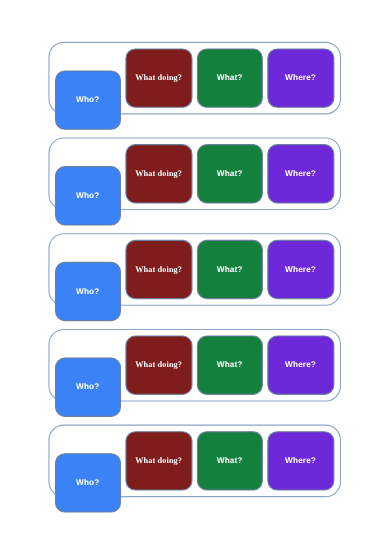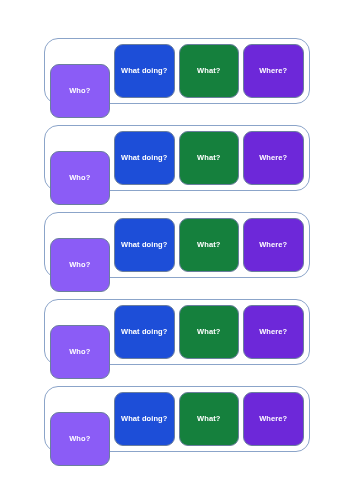--- a/index.html
+++ b/index.html
@@ -58,22 +58,22 @@
     justify-content: center;
     text-align: center;
     color: #ffffff;
     font-size: 7.5px;
     font-weight: bold;
     letter-spacing: 0.1px;
     line-height: 1.1;
     user-select: none;
   }
 
-  .card.who      { background: #8b5cf6; margin-top: 40px; }
-  .card.whatdoing{ background: #1d4ed8; }
+  .card.who      { background: #3b82f6; margin-top: 40px; }
+  .card.whatdoing{ background: #7f1d1d; font-family: Liberation Serif, serif; }
   .card.what     { background: #15803d; }
   .card.where    { background: #6d28d9; }
 
   .card-label {
     display: block;
     pointer-events: none;
   }
 </style>
 </head>
 <body>

